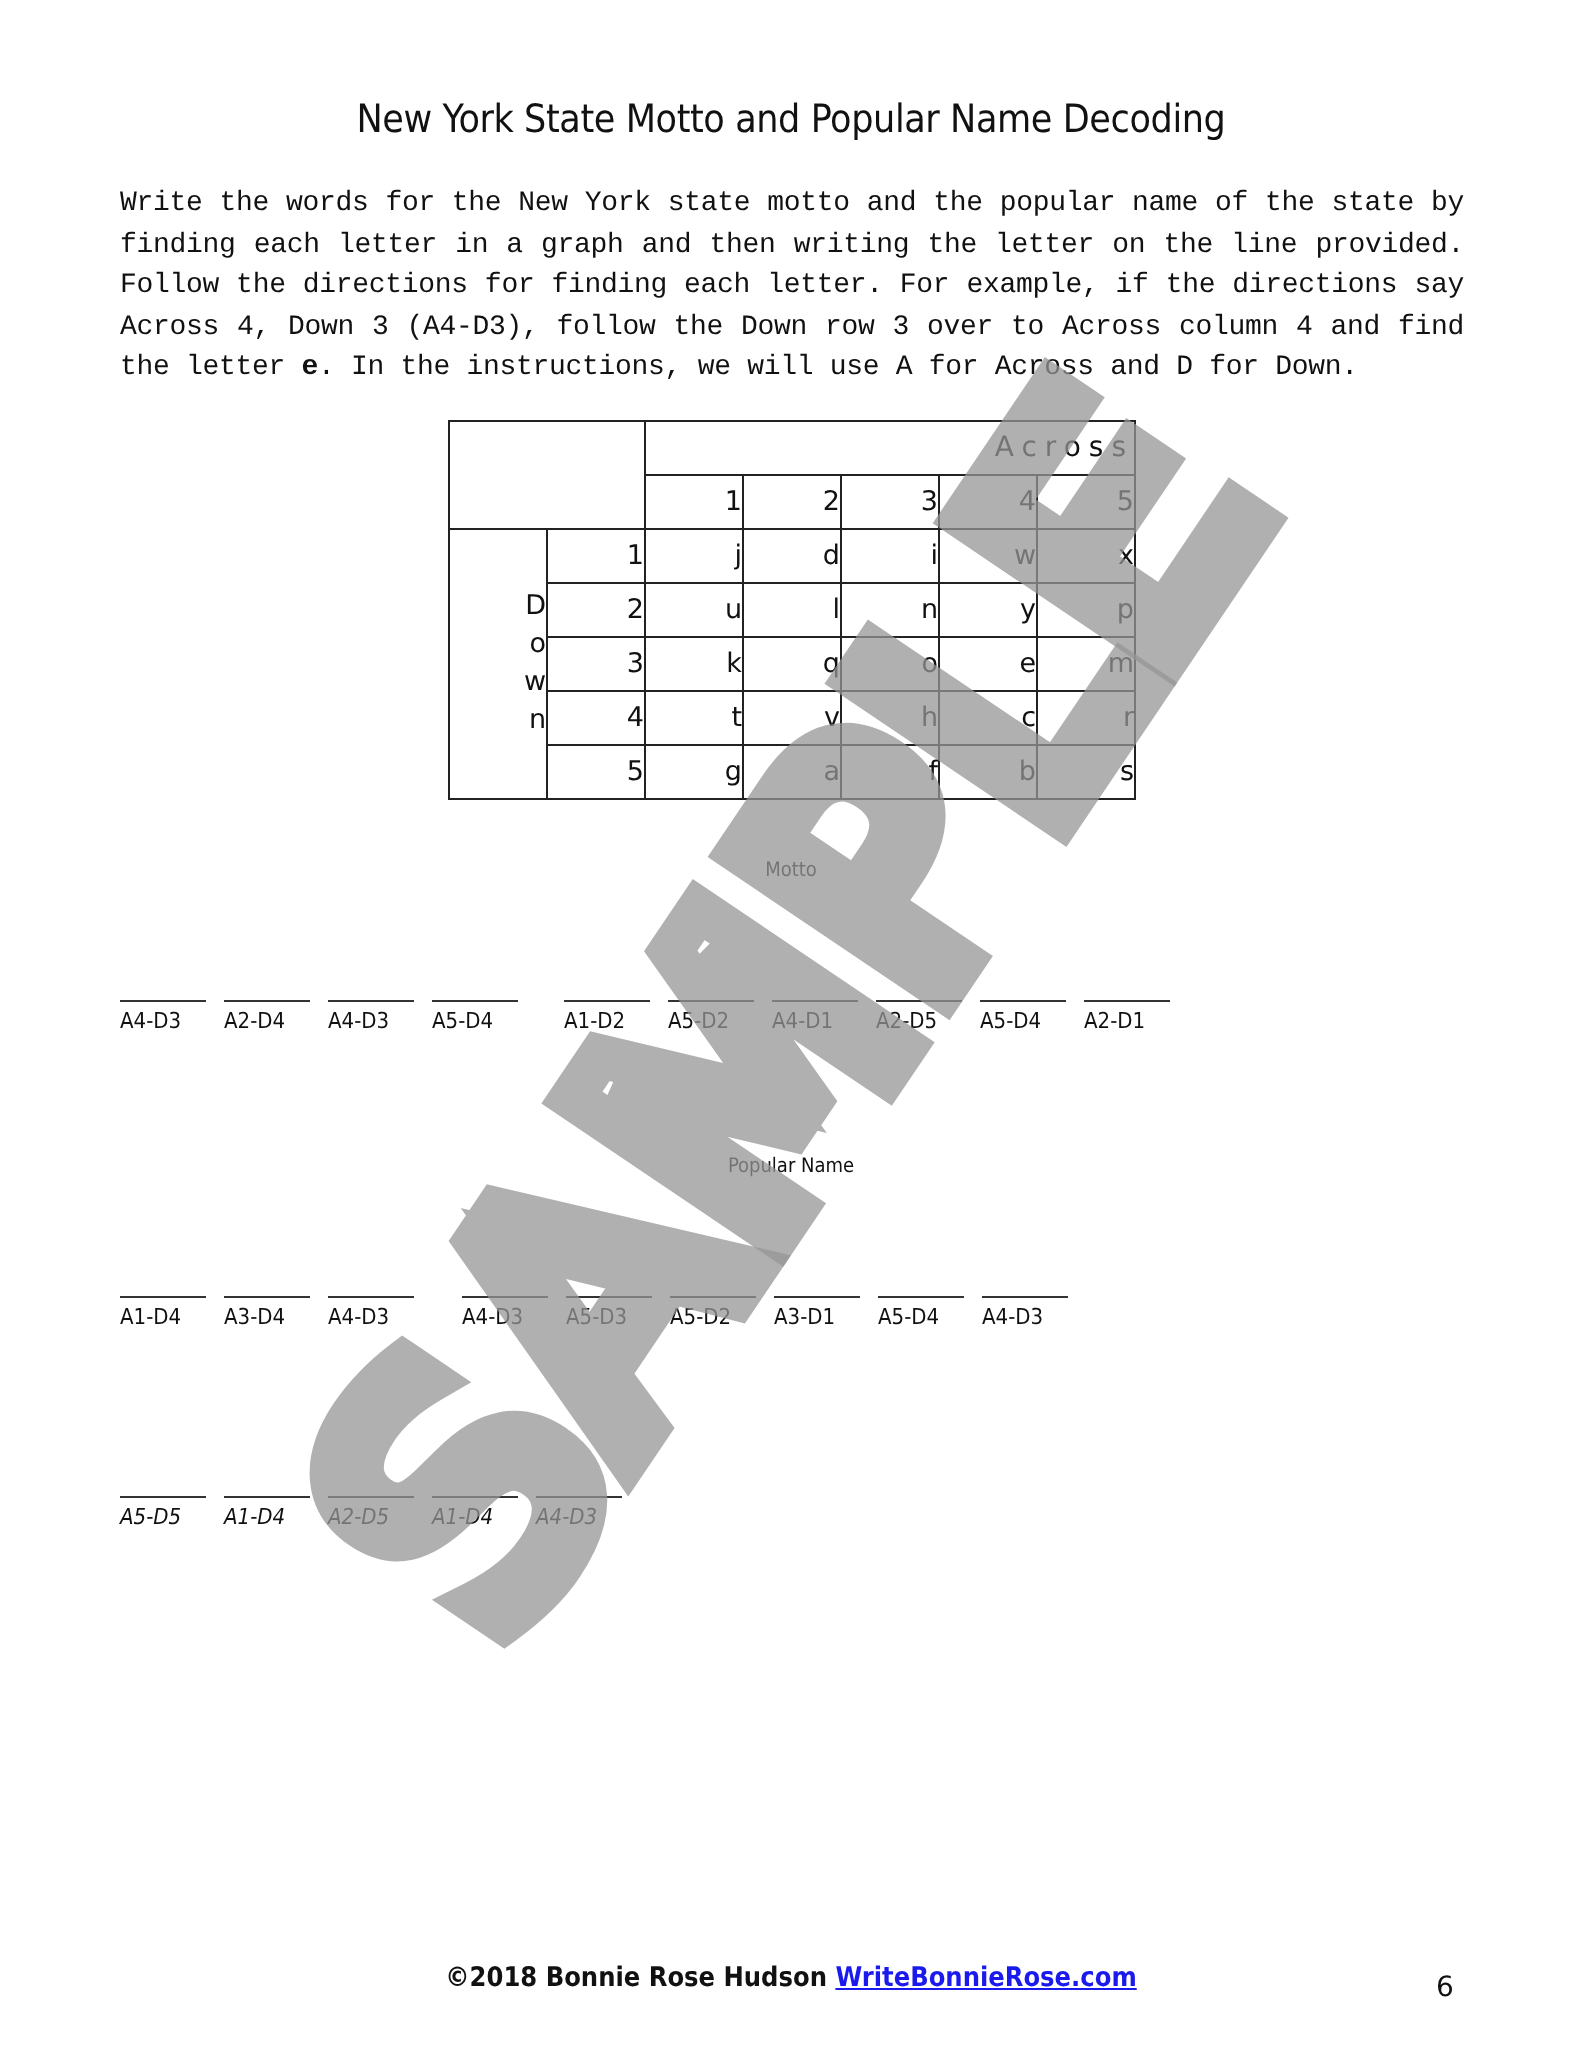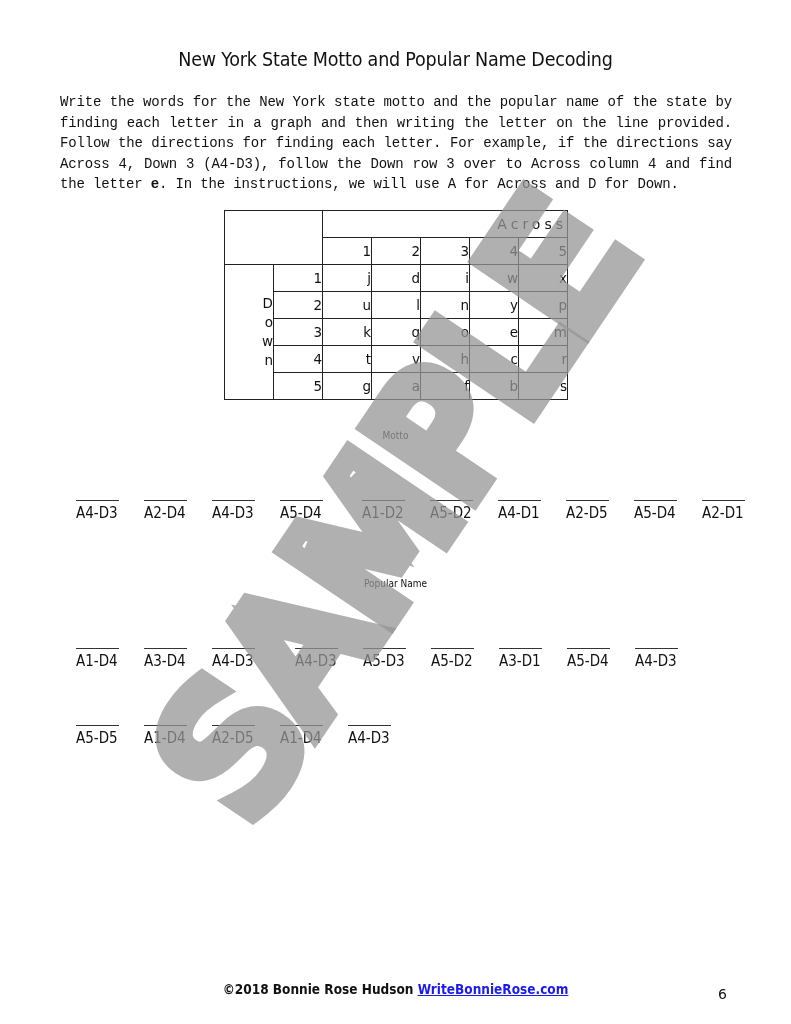--- a/index.html
+++ b/index.html
@@ -9,21 +9,21 @@
   .intro b { font-weight:bold; }
   table.grid { position:absolute; top:210px; left:224px; border-collapse:collapse; font-size:13.5px; }
   table.grid td { border:1.5px solid #222; text-align:right; padding:0; height:26px; }
   .c-down { width:48px; }
   .c-num { width:48px; }
   .c-let { width:48px; }
   .across-h { letter-spacing:4px; font-size:14px; }
   .down-v { line-height:19px; font-size:13.5px; }
   .section-label { position:absolute; width:791px; left:0; text-align:center; font-size:10px; font-family:"DejaVu Sans Condensed","DejaVu Sans", sans-serif; }
   .blank-row { position:absolute; left:60px; display:flex; }
-  .blank { width:43px; margin-right:9px; border-top:1.3px solid #333; padding-top:3px; font-size:15px; font-family:"DejaVu Sans Condensed","DejaVu Sans", sans-serif; white-space:nowrap;margin-left:16px; }
+  .blank { width:43px; margin-right:9px; border-top:1.3px solid #333; padding-top:3px; font-size:11px; font-family:"DejaVu Sans Condensed","DejaVu Sans", sans-serif; white-space:nowrap; }
   .gap { width:14px; }
   .footer { position:absolute; top:981px; left:0; width:791px; text-align:center; font-size:13.5px; font-family:"DejaVu Sans Condensed","DejaVu Sans", sans-serif;font-weight:bold; }
   .footer a { color:#1a1aee; text-decoration:underline; }
   .page-num { position:absolute; top:986px; left:718px; font-size:14px; }
   .watermark { position:absolute; left:395px; top:505px; transform:translate(-50%,-50%) rotate(-56deg); font-size:170px; font-family:"DejaVu Sans", sans-serif; letter-spacing:2px; color:transparent; -webkit-text-stroke:22px rgba(150,150,150,0.75); pointer-events:none; white-space:nowrap; font-weight:normal; }
 </style>
 </head>
 <body>
 
 <div class="title">New York State Motto and Popular Name Decoding</div>
@@ -116,21 +116,21 @@
   <div class="blank">A4-D3</div>
   <div class="gap" style="width:15px;"></div>
   <div class="blank">A4-D3</div>
   <div class="blank">A5-D3</div>
   <div class="blank">A5-D2</div>
   <div class="blank">A3-D1</div>
   <div class="blank">A5-D4</div>
   <div class="blank">A4-D3</div>
 </div>
 
-<div class="blank-row" style="top:725px;">
+<div class="blank-row" style="top:748px;font-style:italic;">
   <div class="blank">A5-D5</div>
   <div class="blank">A1-D4</div>
   <div class="blank">A2-D5</div>
   <div class="blank">A1-D4</div>
   <div class="blank">A4-D3</div>
 </div>
 
 <div class="watermark">SAMPLE</div>
 
 <div class="footer"><span>©2018 Bonnie Rose Hudson </span><a>WriteBonnieRose.com</a></div>

